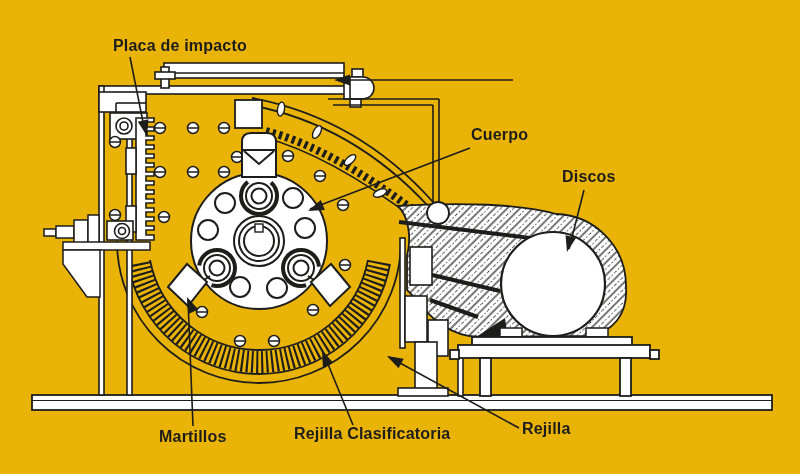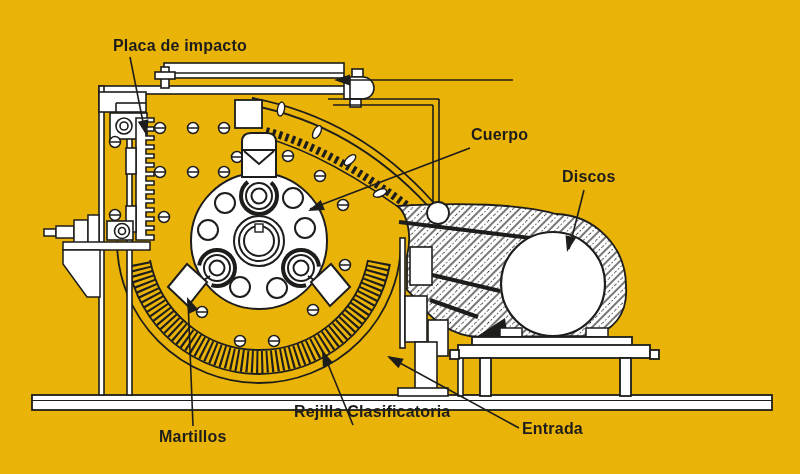--- a/index.html
+++ b/index.html
@@ -275,15 +275,15 @@
     <path d="M0,0 L-16,-5.5 L-16,5.5 Z" transform="translate(187,297) rotate(-113)"></path>
     <path d="M0,0 L-16,-5.5 L-16,5.5 Z" transform="translate(322,350) rotate(-112)"></path>
     <path d="M0,0 L-16,-5.5 L-16,5.5 Z" transform="translate(387,356) rotate(-152)"></path>
   </g>
 </svg>
 
   <div class="lbl" style="left:113px;top:38px">Placa de impacto</div>
   <div class="lbl" style="left:471px;top:127px">Cuerpo</div>
   <div class="lbl" style="left:562px;top:169px">Discos</div>
   <div class="lbl" style="left:159px;top:429px">Martillos</div>
-  <div class="lbl" style="left:294px;top:404px">Rejilla Clasificatoria</div>
-  <div class="lbl" style="left:522px;top:421px">Entrada</div>
+  <div class="lbl" style="left:294px;top:426px">Rejilla Clasificatoria</div>
+  <div class="lbl" style="left:522px;top:421px">Rejilla</div>
 </div>
 
 </body></html>

